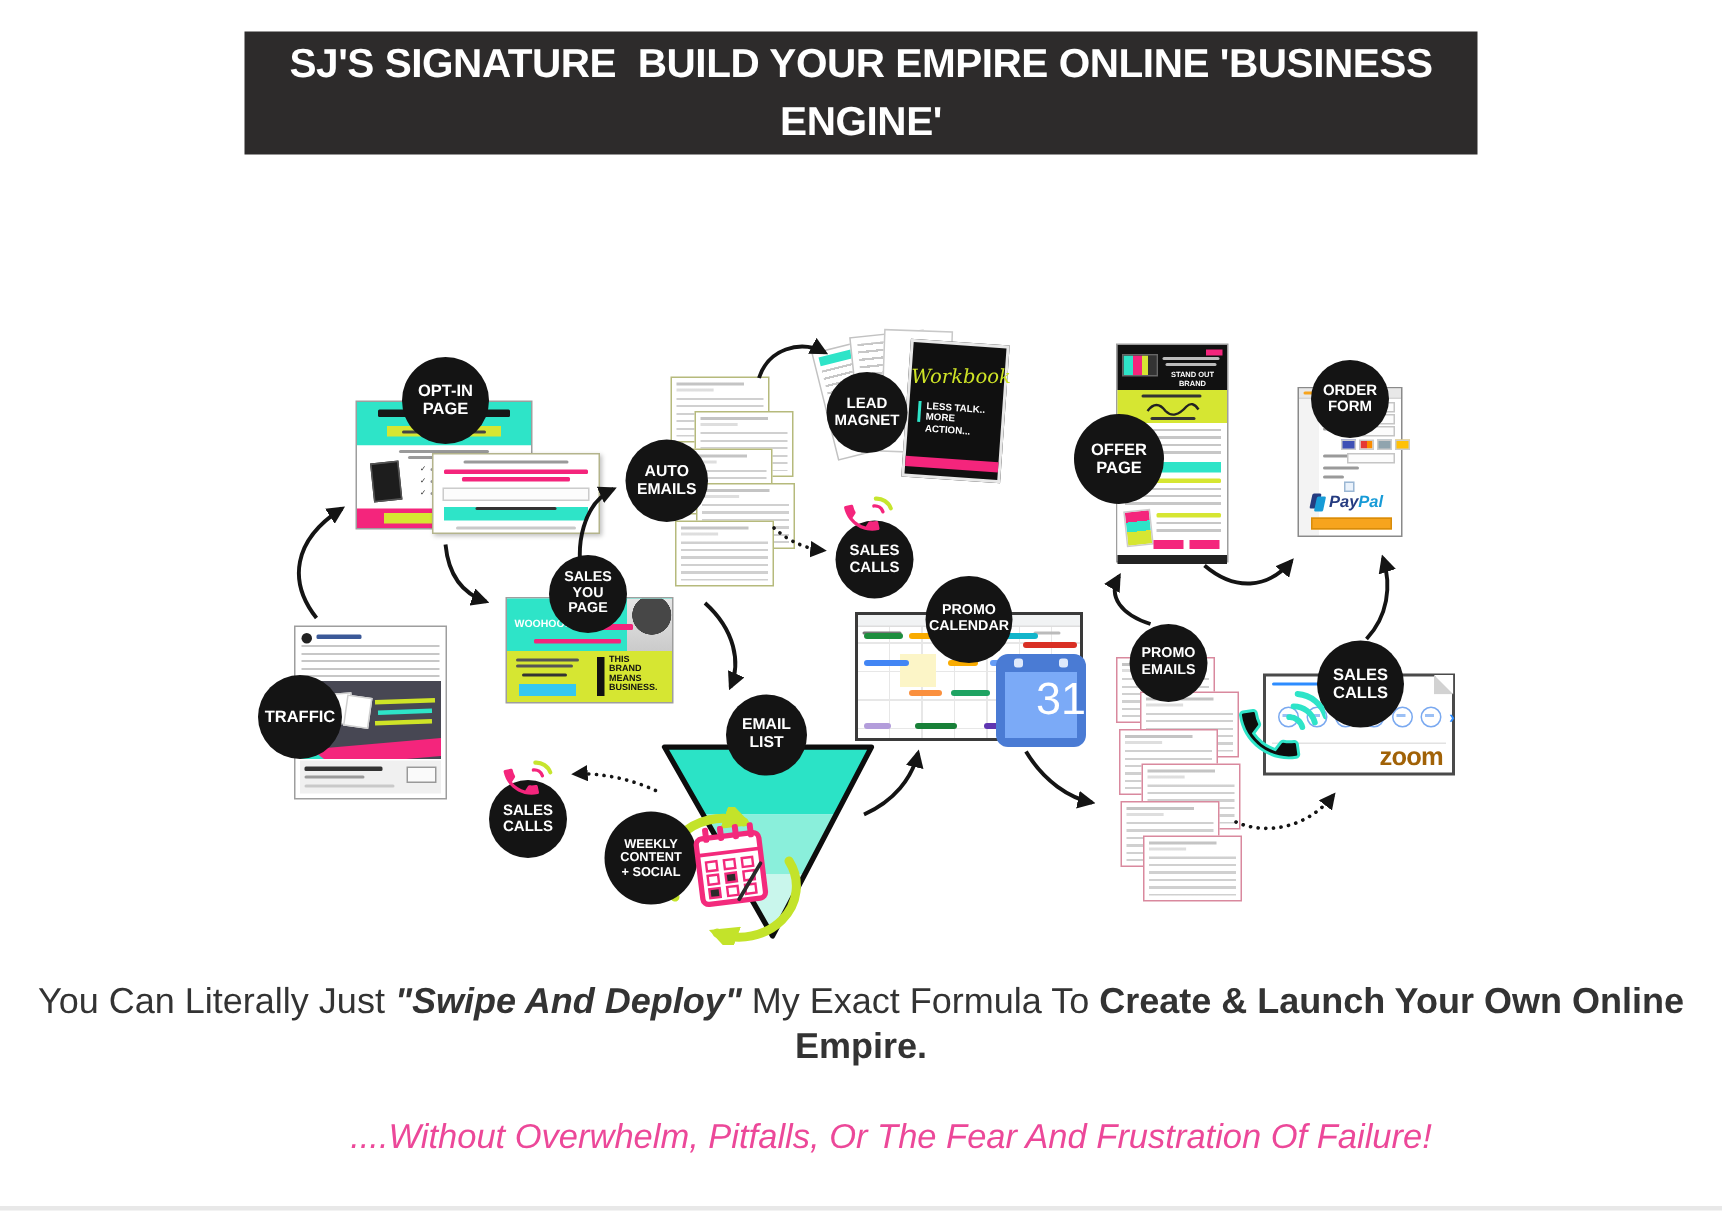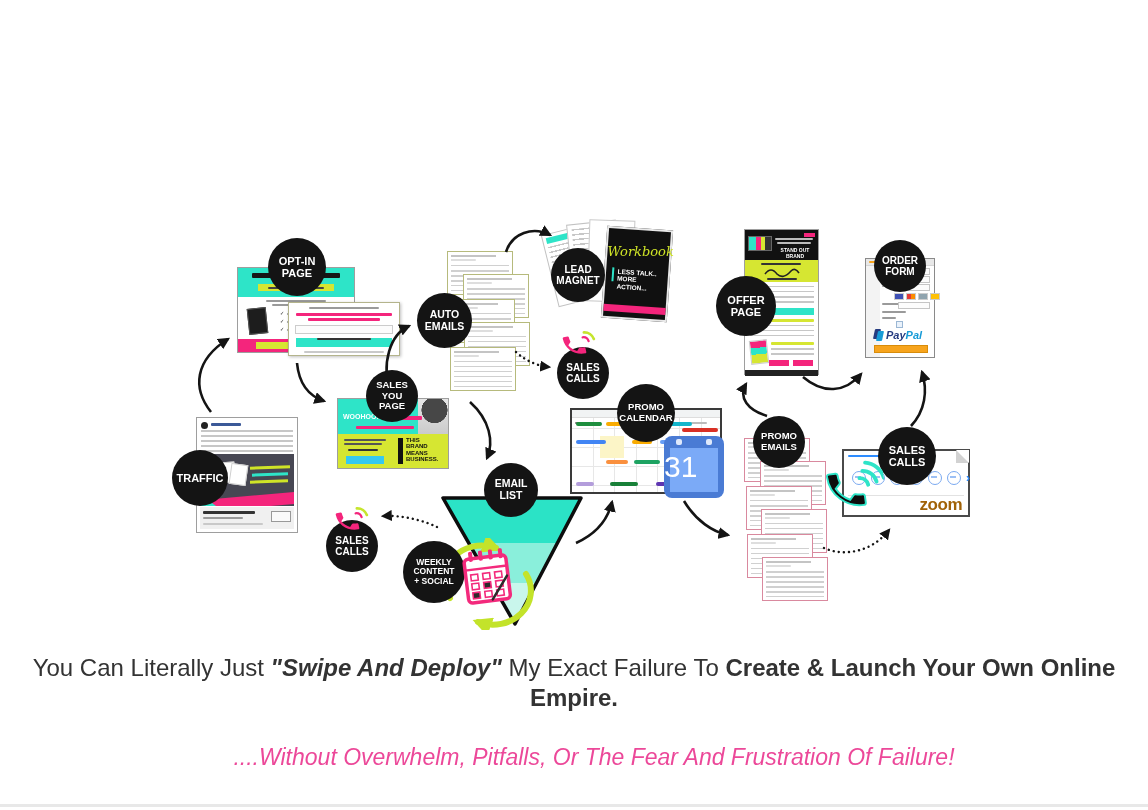--- a/index.html
+++ b/index.html
@@ -53,20 +53,23 @@
   .zav::after{content:"";position:absolute;left:2px;top:4px;width:6px;height:2px;background:#9cc0f5;}
 
   .arrows{position:absolute;left:0;top:0;width:1148px;height:810px;pointer-events:none;z-index:35;}
   .phone{position:absolute;z-index:45;}
 </style>
 </head>
 <body>
 
 <div class="canvas">
 
+  <div class="header-bar">
+    <div class="header-title">SJ'S SIGNATURE  BUILD YOUR EMPIRE ONLINE 'BUSINESS ENGINE'</div>
+  </div>
 
 
   <div class="shot" style="left:196px;top:417px;width:102px;height:116px;">
     <div class="abs" style="left:4px;top:4px;width:7px;height:7px;border-radius:50%;background:#222;"></div>
     <div class="abs bar" style="left:14px;top:5px;width:30px;height:3px;background:#3b5998;"></div>
     <div class="abs linesfill" style="left:4px;top:12px;width:92px;height:22px;"></div>
     <div class="fb-img">
       <div class="fb-page" style="left:6px;top:12px;transform:rotate(-14deg);"></div>
       <div class="fb-page" style="left:18px;top:8px;transform:rotate(-4deg);"></div>
       <div class="fb-page" style="left:30px;top:10px;transform:rotate(8deg);"></div>
@@ -183,21 +186,21 @@
     <div class="cal-ev" style="left:92px;top:50px;width:18px;background:#4285f4;"></div>
     <div class="cal-ev" style="left:4px;top:72px;width:18px;background:#b39ddb;"></div>
     <div class="cal-ev" style="left:38px;top:72px;width:28px;background:#188038;"></div>
     <div class="cal-ev" style="left:84px;top:72px;width:26px;background:#5e35b1;"></div>
   </div>
 
   <div style="position:absolute;left:664px;top:436px;width:60px;height:62px;background:#4a7bd4;border-radius:8px;z-index:12;overflow:hidden;">
     <div style="position:absolute;left:6px;right:6px;top:12px;bottom:6px;background:#7baaf7;"></div>
     <div style="position:absolute;left:12px;top:3px;width:6px;height:6px;background:#dfe9fb;border-radius:2px;"></div>
     <div style="position:absolute;right:12px;top:3px;width:6px;height:6px;background:#dfe9fb;border-radius:2px;"></div>
-    <div style="position:absolute;left:0;right:0;top:14px;text-align:left;color:#fff;font-size:30px;font-weight:400;">31</div>
+    <div style="position:absolute;left:0;right:0;top:14px;text-align:right;color:#fff;font-size:30px;font-weight:400;">31</div>
   </div>
 
   <svg class="abs" style="left:438px;top:494px;z-index:6;" width="150" height="134" viewBox="0 0 150 134">
     <defs>
         <clipPath id="fcp">
           <polygon points="5,4 143,4 77,130"></polygon>
         </clipPath>
       </defs>
     <g clip-path="url(#fcp)">
       <rect x="0" y="0" width="150" height="49" fill="#2be3c6"></rect>
@@ -396,18 +399,18 @@
   <div class="badge" style="left:753px;top:416px;width:52px;height:52px;font-size:9.5px;">PROMO
 EMAILS</div>
   <div class="badge" style="left:716px;top:276px;width:60px;height:60px;font-size:11px;">OFFER
 PAGE</div>
   <div class="badge" style="left:874px;top:240px;width:52px;height:52px;font-size:10px;">ORDER
 FORM</div>
   <div class="badge" style="left:878px;top:427px;width:58px;height:58px;font-size:11px;">SALES
 CALLS</div>
 
   <div class="footer1">
-    <div><span>You Can Literally Just  </span><span class="bi">"Swipe And Deploy"</span><span> My Exact Failure To </span><span class="b">Create &amp; Launch Your Own Online Empire.</span></div>
+    <div><span>You Can Literally Just  </span><span class="bi">"Swipe And Deploy"</span><span> My Exact Formula To </span><span class="b">Create &amp; Launch Your Own Online Empire.</span></div>
   </div>
   <div class="footer2">....Without Overwhelm, Pitfalls, Or The Fear And Frustration Of Failure!</div>
   <div class="bottom-rule"></div>
 
 </div>
 
 </body></html>

